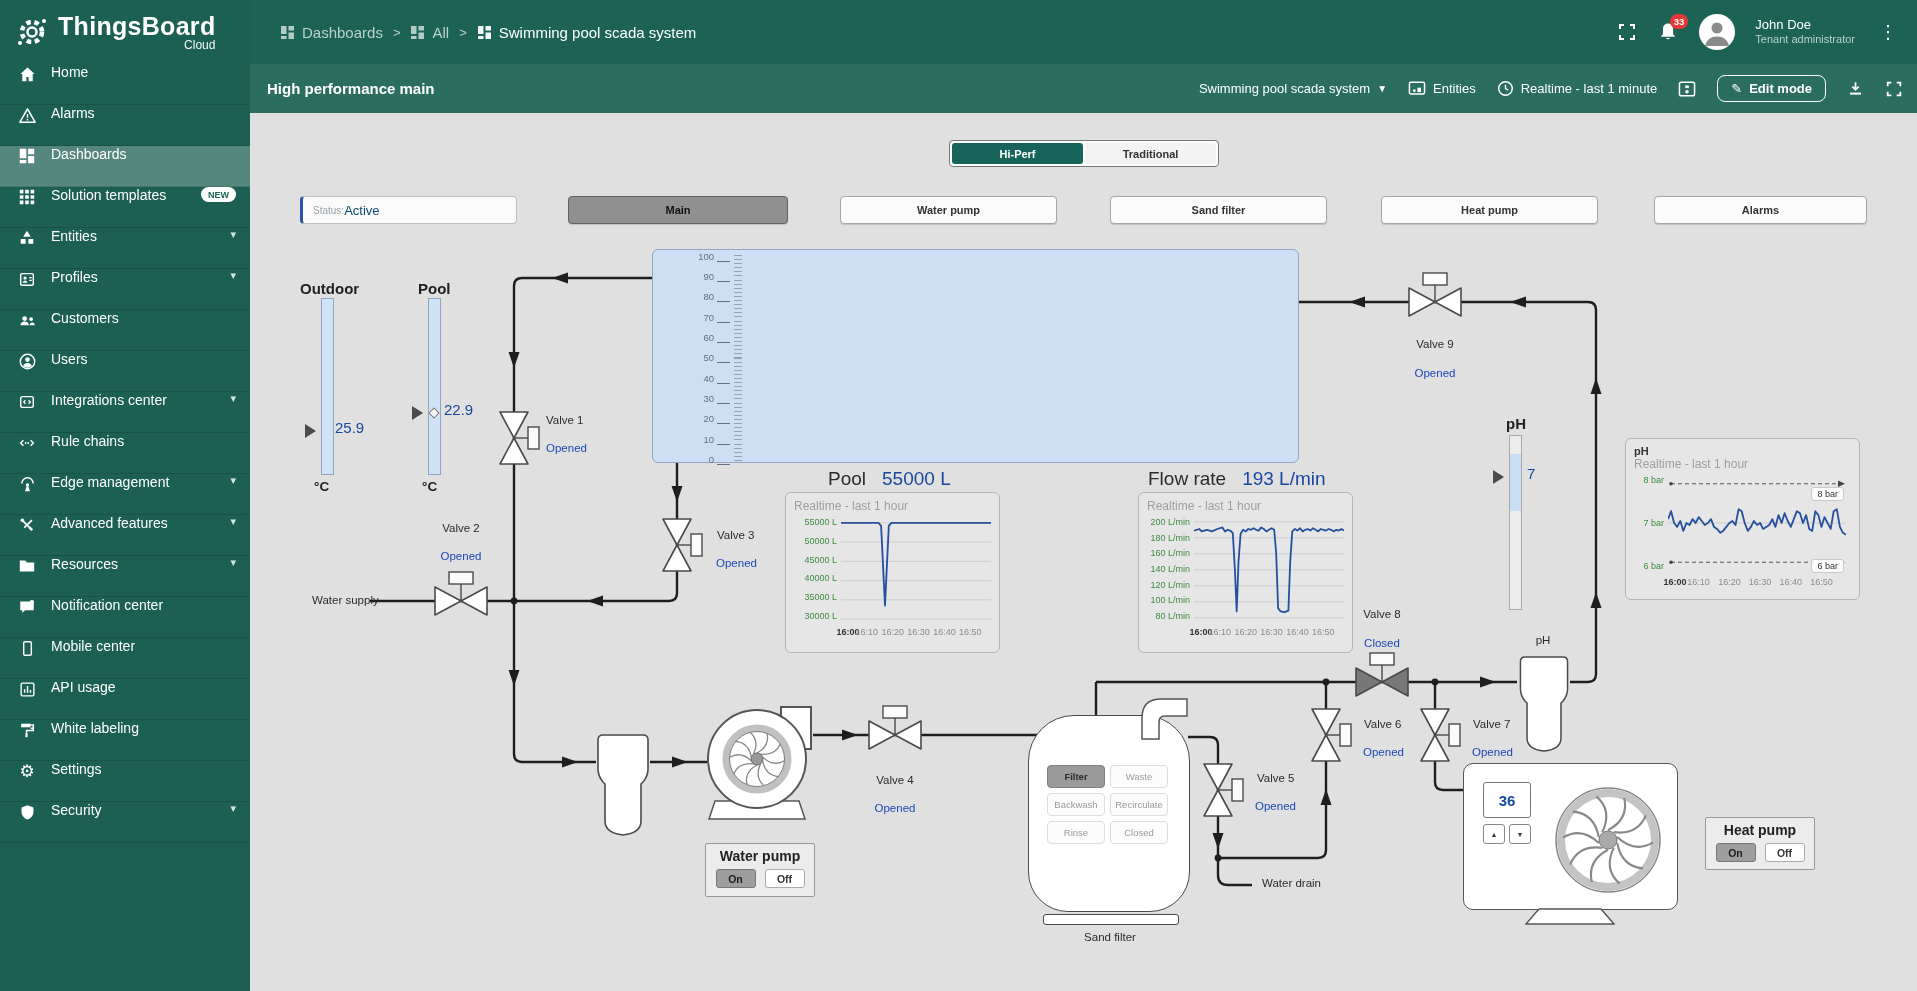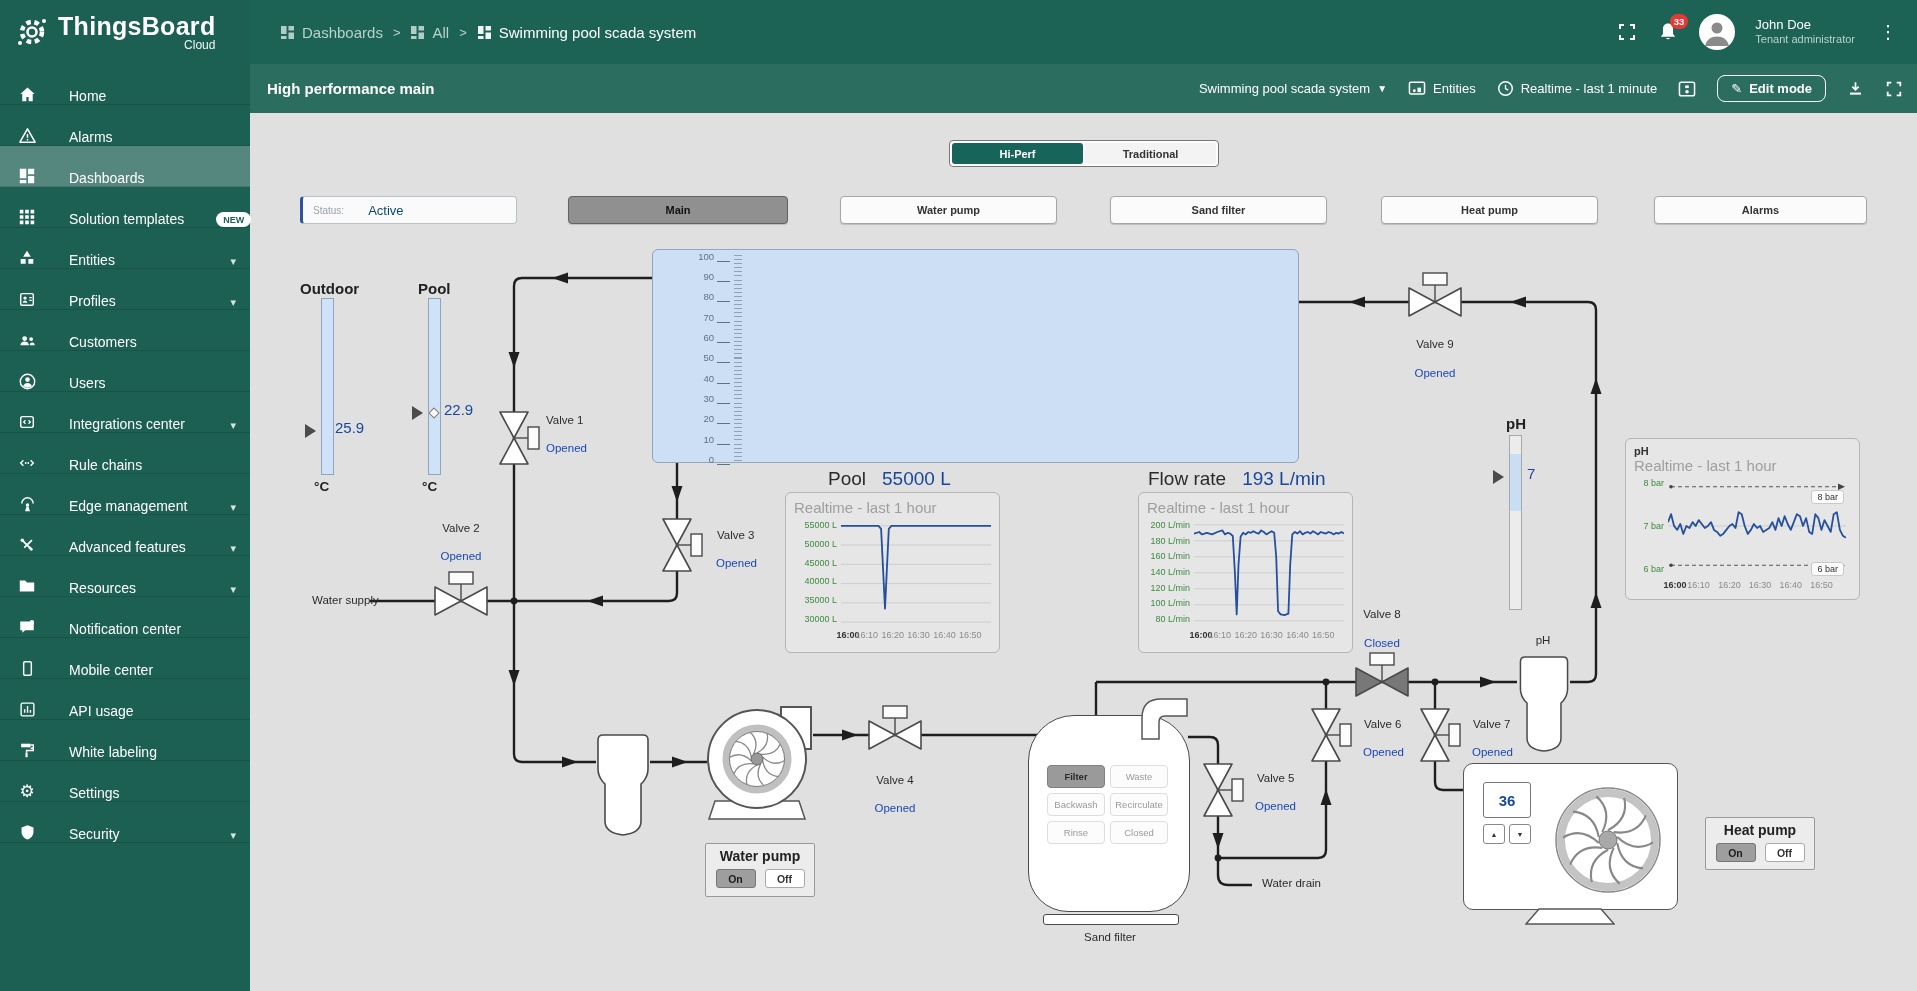--- a/index.html
+++ b/index.html
@@ -19,21 +19,21 @@
   .fsbtn svg,.bell svg{display:block}
   .bell{position:relative}
   .badge{position:absolute;top:-7px;right:-9px;background:#e53935;color:#fff;font-size:9.5px;font-weight:700;border-radius:9px;padding:2px 4px;min-width:18px;text-align:center}
   .avatar{width:36px;height:36px;border-radius:50%;background:#fff;position:relative;overflow:hidden}
   .userbox{line-height:1.25}
   .uname{font-size:13px}
   .urole{font-size:11px;color:#b9d2cb}
   .kebab{font-size:18px;letter-spacing:0;padding:0 4px}
   
   .side{position:absolute;left:0;top:64px;width:250px;height:927px;background:#1c5f53;z-index:25}
-  .sitem{height:41px;display:flex;align-items:flex-end;gap:32px;padding:0 14px 0 17px;color:#fff;border-bottom:1px solid rgba(0,0,0,.13);font-size:14px;cursor:pointer}
+  .sitem{height:41px;display:flex;align-items:flex-start;gap:14px;padding:0 14px 0 17px;color:#fff;border-bottom:1px solid rgba(0,0,0,.13);font-size:14px;cursor:pointer}
   .sitem.active{background:rgba(255,255,255,.25)}
   .sic{width:20px;height:20px;display:flex;align-items:center;justify-content:center;flex:none;font-size:17px;line-height:1}
   .slabel{flex:1;white-space:nowrap}
   .chev{font-size:11px;color:#d7e6e1}
   .nbadge{background:#fff;color:#1c5f53;font-size:9px;font-weight:700;border-radius:9px;padding:2.5px 7px}
   
   .tbar{position:absolute;left:250px;top:64px;width:1667px;height:49px;background:#2b6e60;color:#fff;display:flex;align-items:center;padding:0 14px 0 17px;z-index:20}
   .tb-title{font-size:15px;font-weight:700}
   .tb-right{margin-left:auto;display:flex;align-items:center;gap:21px;font-size:13px}
   .tb-item{display:flex;align-items:center;gap:7px;cursor:pointer}
@@ -42,21 +42,21 @@
   .cv{position:absolute;left:250px;top:113px;width:1667px;height:878px;background:#e0e0e0;overflow:hidden}
   .abs{position:absolute}
   .pipes{position:absolute;left:0;top:0;z-index:1}
   .pipe path{fill:none;stroke:#1e1e1e;stroke-width:2.4;stroke-linejoin:round}
   .arr{fill:#1e1e1e}.jdot{fill:#1e1e1e}
   
   .toggle{left:699px;top:27px;width:270px;height:27px;background:#fdfdfd;border:1px solid #777;border-radius:4px;display:flex;padding:2px;gap:2px;z-index:5}
   .tg{flex:1;display:flex;align-items:center;justify-content:center;font-size:11px;font-weight:700;border-radius:3px;cursor:pointer;color:#333;background:#f3f3f3}
   .tg.sel{background:#17655a;color:#fff}
   
-  .statusc{left:50px;top:83px;width:217px;height:28px;background:#fafafa;border:1px solid #b9c2c9;border-left:3px solid #2a53a0;border-radius:4px;display:flex;align-items:center;gap:24px;padding:0 10px;z-index:5}
+  .statusc{left:50px;top:83px;width:217px;height:28px;background:#fafafa;border:1px solid #b9c2c9;border-left:3px solid #2a53a0;border-radius:4px;display:flex;align-items:center;gap:0;padding:0 10px;z-index:5}
   .stl{font-size:10px;color:#99a3ac}.stv{font-size:13px;color:#0c4a6e}
   .navb{top:83px;height:28px;background:#fbfbfb;border:1px solid #a6a6a6;border-radius:4px;display:flex;align-items:center;justify-content:center;font-size:11px;font-weight:700;color:#333;cursor:pointer;z-index:5;box-shadow:0 1px 1px rgba(0,0,0,.15)}
   .navb.sel{background:#909090;border-color:#626262;color:#121212}
   
   .glabel{font-size:15px;font-weight:700;color:#222;z-index:4}
   .gbar{background:#cfe2f7;border:1px solid #8fa6c0;z-index:4}
   .gunit{font-size:13.5px;font-weight:700;color:#222;z-index:4}
   .gptr{width:0;height:0;border-top:7px solid transparent;border-bottom:7px solid transparent;border-left:11px solid #4b4b4b;z-index:5}
   .gval{font-size:15px;color:#17479e;z-index:5}
   .gdia{width:8px;height:8px;background:#fff;border:1.4px solid #777;transform:rotate(45deg);z-index:6}
@@ -67,21 +67,21 @@
   .tscale{left:433px;top:139px;width:60px;height:212px;z-index:3}
   .trow{position:absolute;right:13px;display:flex;align-items:flex-end;gap:3px}
   .trow span{font-size:9.5px;color:#5f7186}
   .trow i{display:block;width:13px;height:0;border-top:1.4px solid #5f7186}
   .minor{position:absolute;right:1px;top:3px;width:8px;height:206px;background:repeating-linear-gradient(to bottom,#8ea2b8 0,#8ea2b8 1px,transparent 1px,transparent 4.1px)}
   
   .kpi{display:flex;gap:16px;align-items:baseline;z-index:5}
   .kpi .kl{font-size:19px;color:#2b2b2b}
   .kpi .kv{font-size:19px;color:#17479e}
   .ccard{background:#e6e6e6;border:1px solid #b5b5b5;border-radius:6px;padding:6px 8px;z-index:5}
-  .csub{font-size:15px;color:#9e9e9e;margin-bottom:4px}
+  .csub{font-size:12px;color:#9e9e9e;margin-bottom:4px}
   .ctitle{font-size:11px;color:#333;font-weight:600}
   .cbody{display:flex;gap:4px;align-items:flex-start}
   .ylabs{display:flex;flex-direction:column;justify-content:space-between;text-align:right;font-size:9px;color:#3d8a40}
   .plotwrap{position:relative}
   .cgrid{stroke:#cdcdcd;stroke-width:1}
   .cdash{stroke:#555;stroke-width:1.1;stroke-dasharray:4 3}
   .cline{fill:none;stroke:#24509e;stroke-width:1.8;stroke-linejoin:round}
   .xlabs{position:relative;height:11px;margin-top:2px}
   .xlabs span{position:absolute;font-size:9px;color:#8a8a8a;transform:translateX(-50%)}
   .xlabs span.b{color:#333;font-weight:700;transform:translateX(-20%)}

